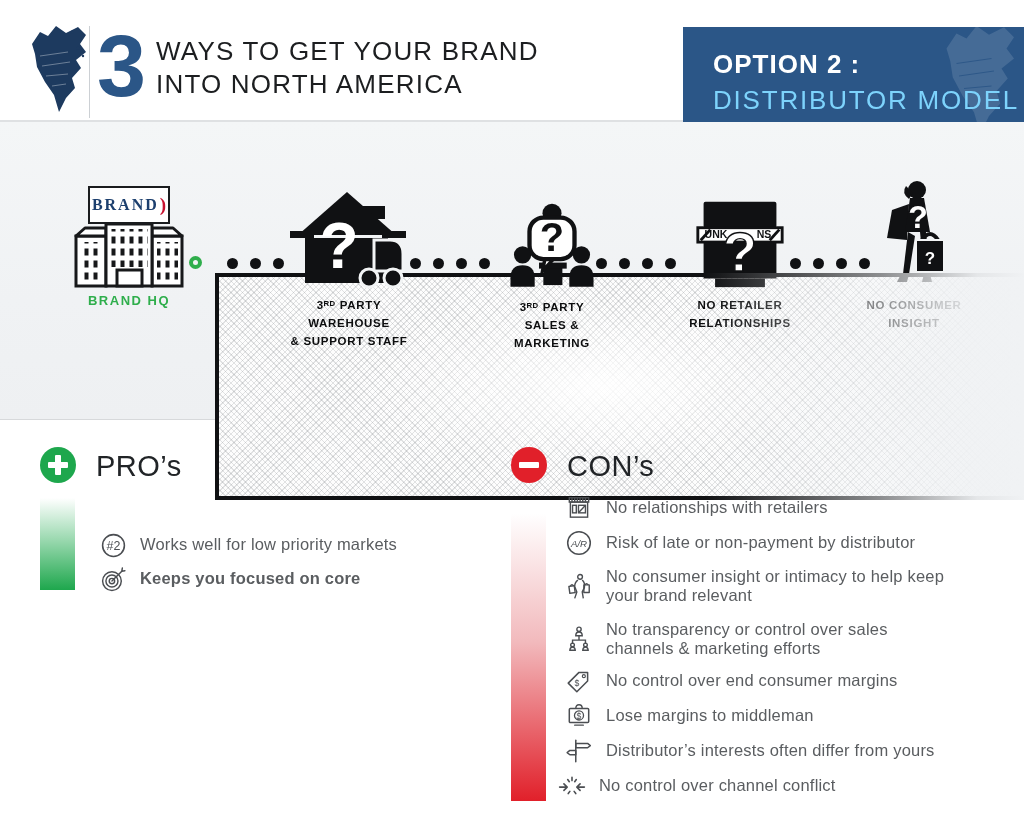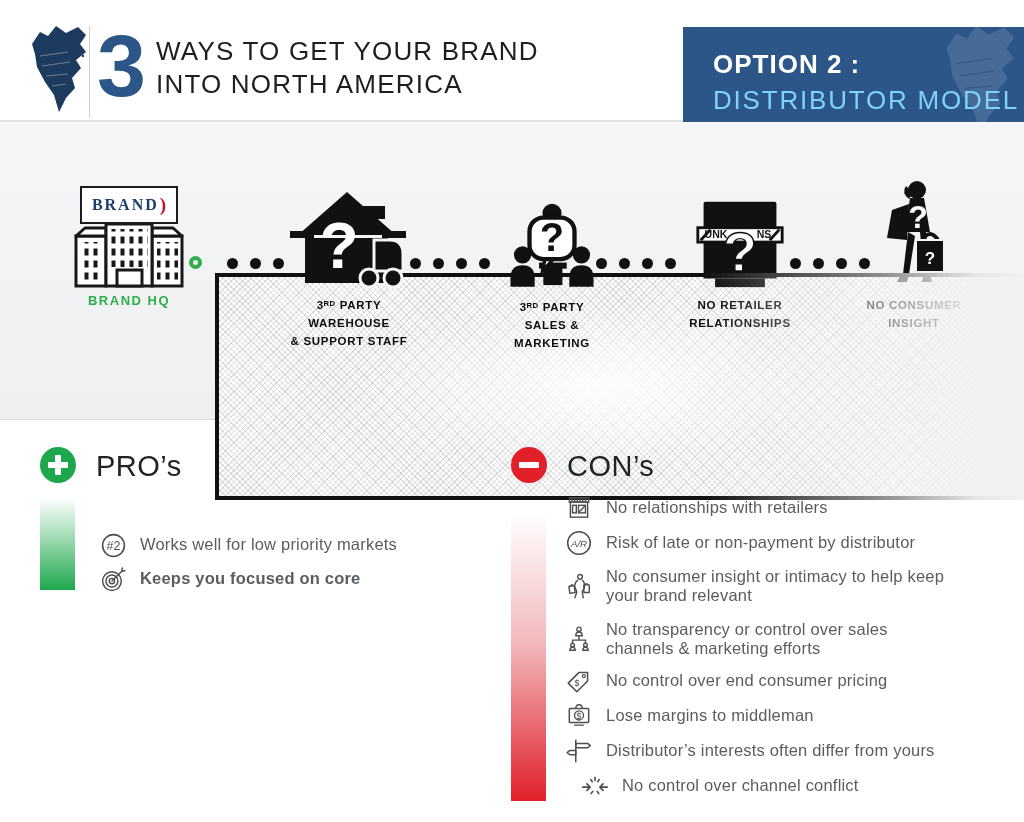--- a/index.html
+++ b/index.html
@@ -30,21 +30,21 @@
       background-image:
         repeating-linear-gradient(45deg, rgba(110,115,120,0.20) 0 1px, transparent 1px 4px),
         repeating-linear-gradient(-45deg, rgba(110,115,120,0.20) 0 1px, transparent 1px 4px);
   }
   .flow-fade { position:absolute; top:-4px; bottom:-4px; right:-1px; width:320px; z-index:5; pointer-events:none;
       background:linear-gradient(90deg, rgba(242,244,246,0) 0%, rgba(242,244,246,0.55) 55%, rgba(240,242,244,0.95) 85%, #f0f2f4 100%); }
   .glow { position:absolute; left:20%; top:10%; width:55%; height:80%; z-index:0;
       background:radial-gradient(ellipse at center, rgba(255,255,255,0.9) 0%, rgba(255,255,255,0) 70%); }
 
   .hq { position:absolute; left:73px; top:186px; width:112px; text-align:center; }
-  .hq-sign { width:98px; height:38px; margin:0 auto; background:#fff; border:2px solid #1a1c1e;
+  .hq-sign { width:82px; height:38px; margin:0 auto; background:#fff; border:2px solid #1a1c1e;
       display:flex; align-items:center; justify-content:center; position:relative; z-index:2; }
   .hq-sign-text { font-family:"Liberation Serif", serif; font-weight:700; font-size:16px; letter-spacing:2px; color:#1c3f6e; }
   .hq-sign-mark { font-family:"Liberation Serif", serif; font-weight:700; font-size:19px; color:#c8102e; margin-left:1px; }
   .hq-label { margin-top:5px; font-size:13px; font-weight:700; letter-spacing:1.5px; color:#2fae4c; }
   .green-ring { position:absolute; left:189px; top:256px; width:13px; height:13px; border:4px solid #2fae4c; border-radius:50%; }
 
   .dots { position:absolute; top:258px; display:flex; gap:12px; z-index:2; }
   .dot { width:11px; height:11px; border-radius:50%; background:#101113; }
 
   .node { position:absolute; text-align:center; z-index:2; }
@@ -321,21 +321,21 @@
 channels &amp; marketing efforts</span>
   </div>
   <div class="li-row" style="left:564px; top:666px; height:30px;">
     <span class="li-icon">
       <svg width="28" height="28" viewBox="0 0 26 26">
         <path d="M3,15 L13,5 h8 v8 L11,23 Z" fill="none" stroke="#4b4e52" stroke-width="1.4" stroke-linejoin="round"></path>
         <circle cx="17.5" cy="8.5" r="1.4" fill="none" stroke="#4b4e52" stroke-width="1.1"></circle>
         <text x="11" y="17.5" font-size="8" fill="#4b4e52" text-anchor="middle">$</text>
       </svg>
     </span>
-    <span class="li-text">No control over end consumer pricing</span>
+    <span class="li-text">No control over end consumer margins</span>
   </div>
   <div class="li-row" style="left:564px; top:701px; height:30px;">
     <span class="li-icon">
       <svg width="28" height="28" viewBox="0 0 26 26">
         <rect x="4" y="6" width="18" height="13" rx="1" fill="none" stroke="#4b4e52" stroke-width="1.4"></rect>
         <path d="M10,6 q0,-3.5 3,-3.5 q3,0 3,3.5" fill="none" stroke="#4b4e52" stroke-width="1.3"></path>
         <circle cx="13" cy="12.5" r="4.2" fill="none" stroke="#4b4e52" stroke-width="1.2"></circle>
         <text x="13" y="15.5" font-size="8" fill="#4b4e52" text-anchor="middle">$</text>
         <path d="M9,21.5 h8" stroke="#4b4e52" stroke-width="1.3" stroke-linecap="round"></path>
       </svg>
@@ -345,21 +345,21 @@
   <div class="li-row" style="left:564px; top:736px; height:30px;">
     <span class="li-icon">
       <svg width="28" height="28" viewBox="0 0 26 26" fill="none" stroke="#4b4e52" stroke-width="1.4" stroke-linecap="round" stroke-linejoin="round">
         <path d="M10,3 v20"></path>
         <path d="M10,6 h11 l2.5,2 -2.5,2 h-11 z"></path>
         <path d="M10,12.5 h-5.5 l-2.5,2 2.5,2 h5.5 z"></path>
       </svg>
     </span>
     <span class="li-text">Distributor’s interests often differ from yours</span>
   </div>
-  <div class="li-row" style="left:580px; top:771px; height:30px;">
+  <div class="li-row" style="left:557px; top:771px; height:30px;">
     <span class="li-icon">
       <svg width="28" height="28" viewBox="0 0 26 26" fill="none" stroke="#4b4e52" stroke-width="1.5" stroke-linecap="round">
         <path d="M1.5,14 h7 M8.5,14 l-3,-3 M8.5,14 l-3,3"></path>
         <path d="M24.5,14 h-7 M17.5,14 l3,-3 M17.5,14 l3,3"></path>
         <path d="M13,8 v-3 M10.5,9 l-1.5,-2 M15.5,9 l1.5,-2 M11,18 l-1.5,2 M15,18 l1.5,2"></path>
       </svg>
     </span>
     <span class="li-text">No control over channel conflict</span>
   </div>
 

